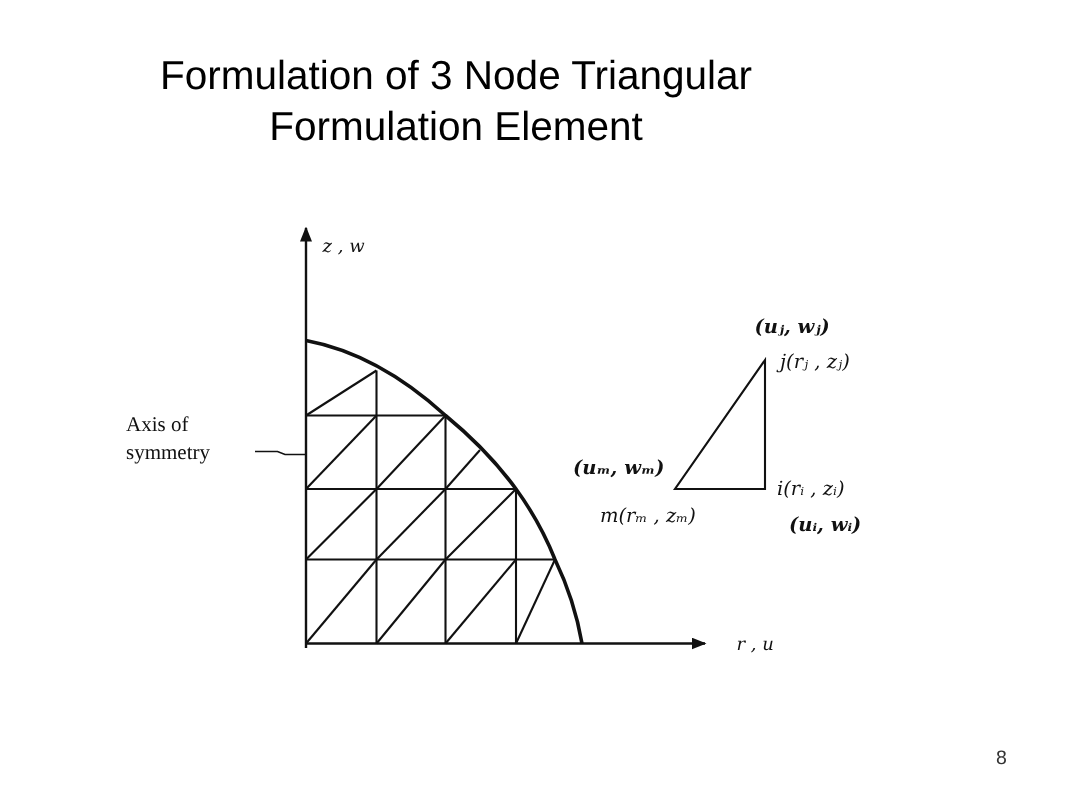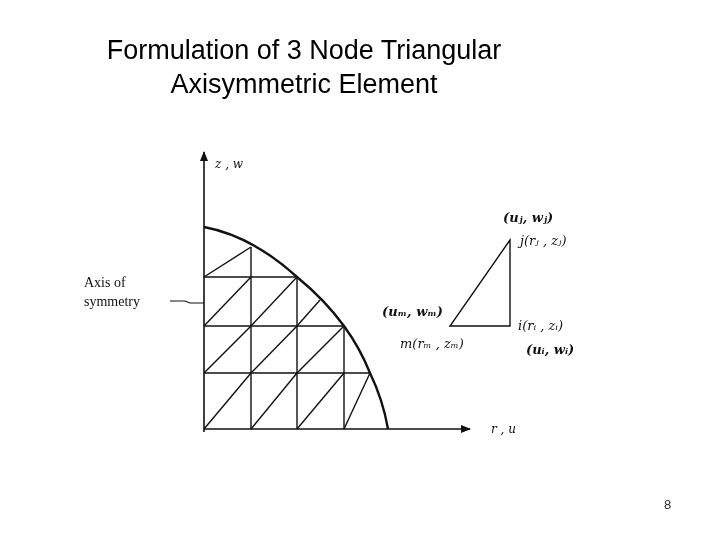--- a/index.html
+++ b/index.html
@@ -58,21 +58,21 @@
       font-family: "Liberation Sans", sans-serif;
       font-size: 13px;
       color: #333333;
     }
   </style>
 </head>
 <body>
 
 <div class="slide-title">
   <span>Formulation of 3 Node Triangular</span>
-  <span>Axisymmetric Element</span>
+  <span>Formulation Element</span>
 </div>
 
 <svg class="diagram" width="720" height="540" viewBox="0 0 720 540" xmlns="http://www.w3.org/2000/svg">
   <defs>
     <marker id="arrowhead" markerWidth="10" markerHeight="8" refX="9" refY="4" orient="auto" markerUnits="userSpaceOnUse">
       <path d="M0,0 L10,4 L0,8 Z" fill="#111"></path>
     </marker>
   </defs>
 
   <g>

